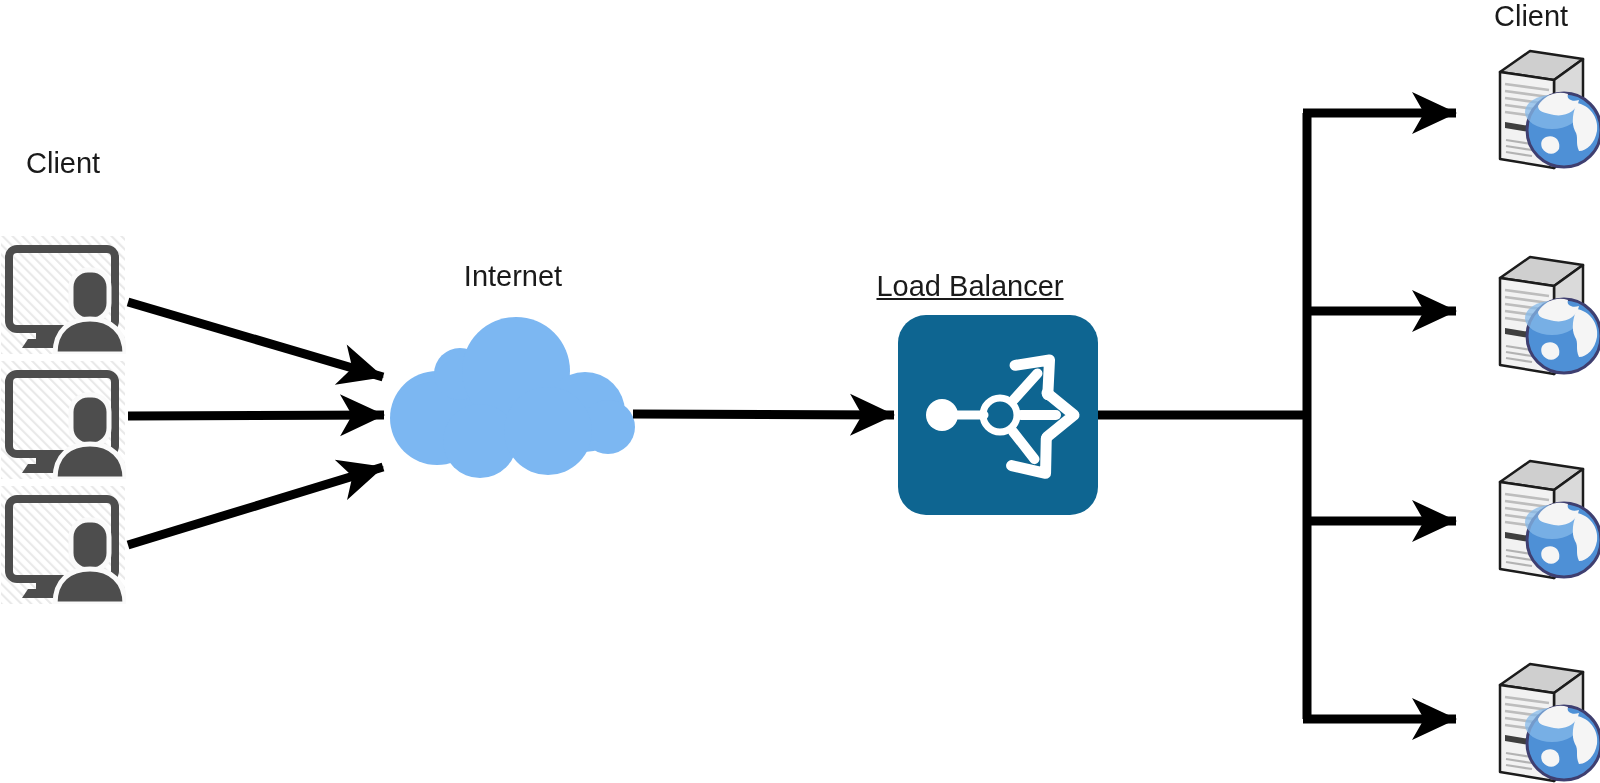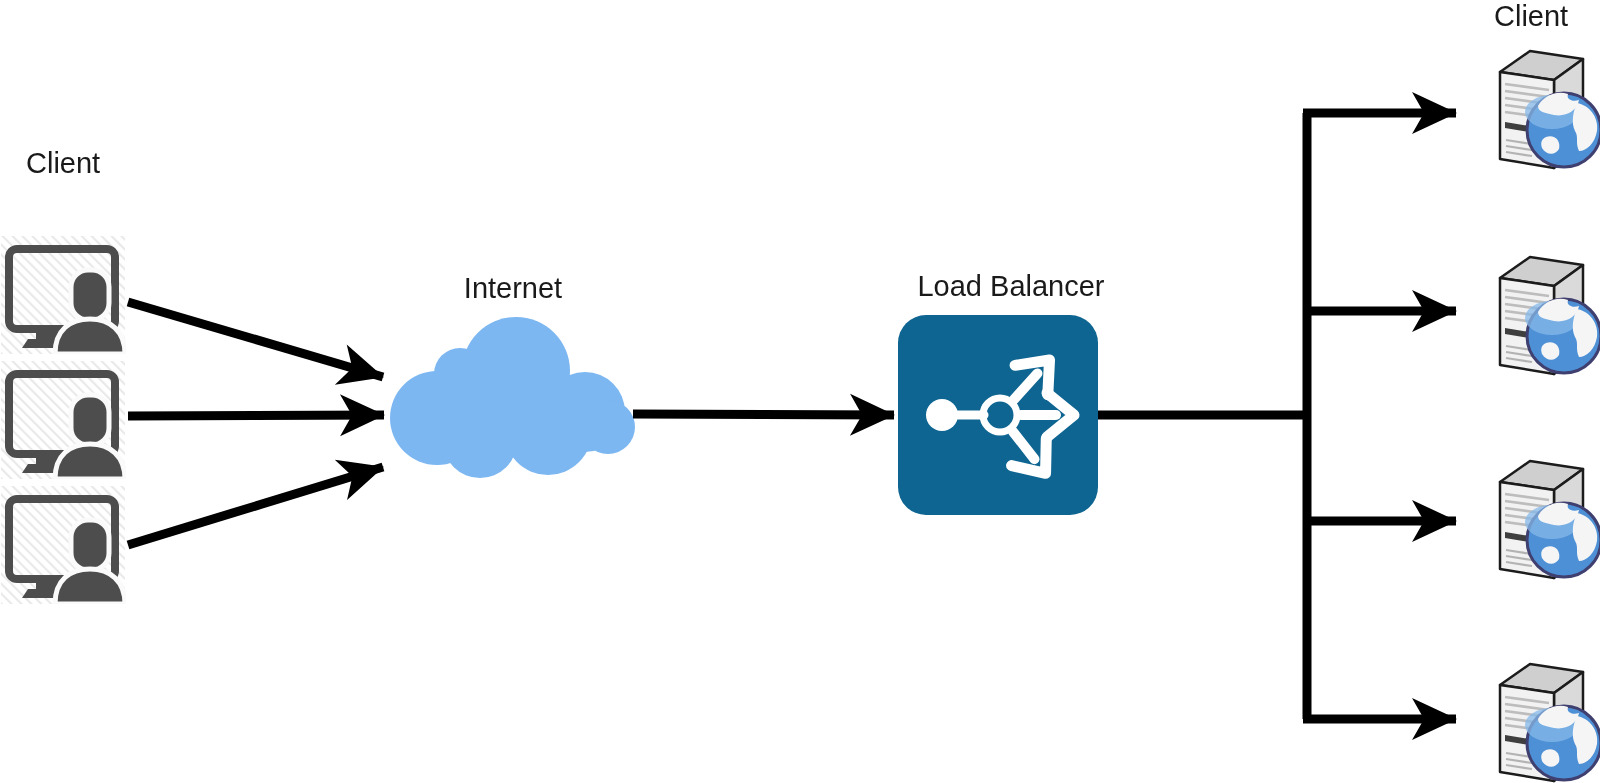--- a/index.html
+++ b/index.html
@@ -14,22 +14,22 @@
   .canvas svg.scene { position: absolute; left: 0; top: 0; }
   .node-label {
     position: absolute;
     font-size: 29px;
     color: var(--text, #1a1a1a);
     white-space: nowrap;
     line-height: 1.1;
   }
   .node-label.centered { transform: translateX(-50%); }
   #label-client   { left: 26px;  top: 148px; }
-  #label-internet { left: 513px; top: 273px; }
-  #label-lb       { left: 1011px; top: 271px; }
+  #label-internet { left: 513px; top: 261px; }
+  #label-lb       { left: 970px; top: 271px; text-decoration: underline; }
   #label-servers  { left: 1494px; top: 1px; }
 </style>
 </head>
 <body>
 
 <div class="canvas">
   <svg class="scene" width="1600" height="783" viewBox="0 0 1600 783">
     <defs>
       <pattern id="hatch" width="7" height="7" patternUnits="userSpaceOnUse" patternTransform="rotate(-45)">
         <rect width="7" height="7" fill="#ffffff"></rect>

